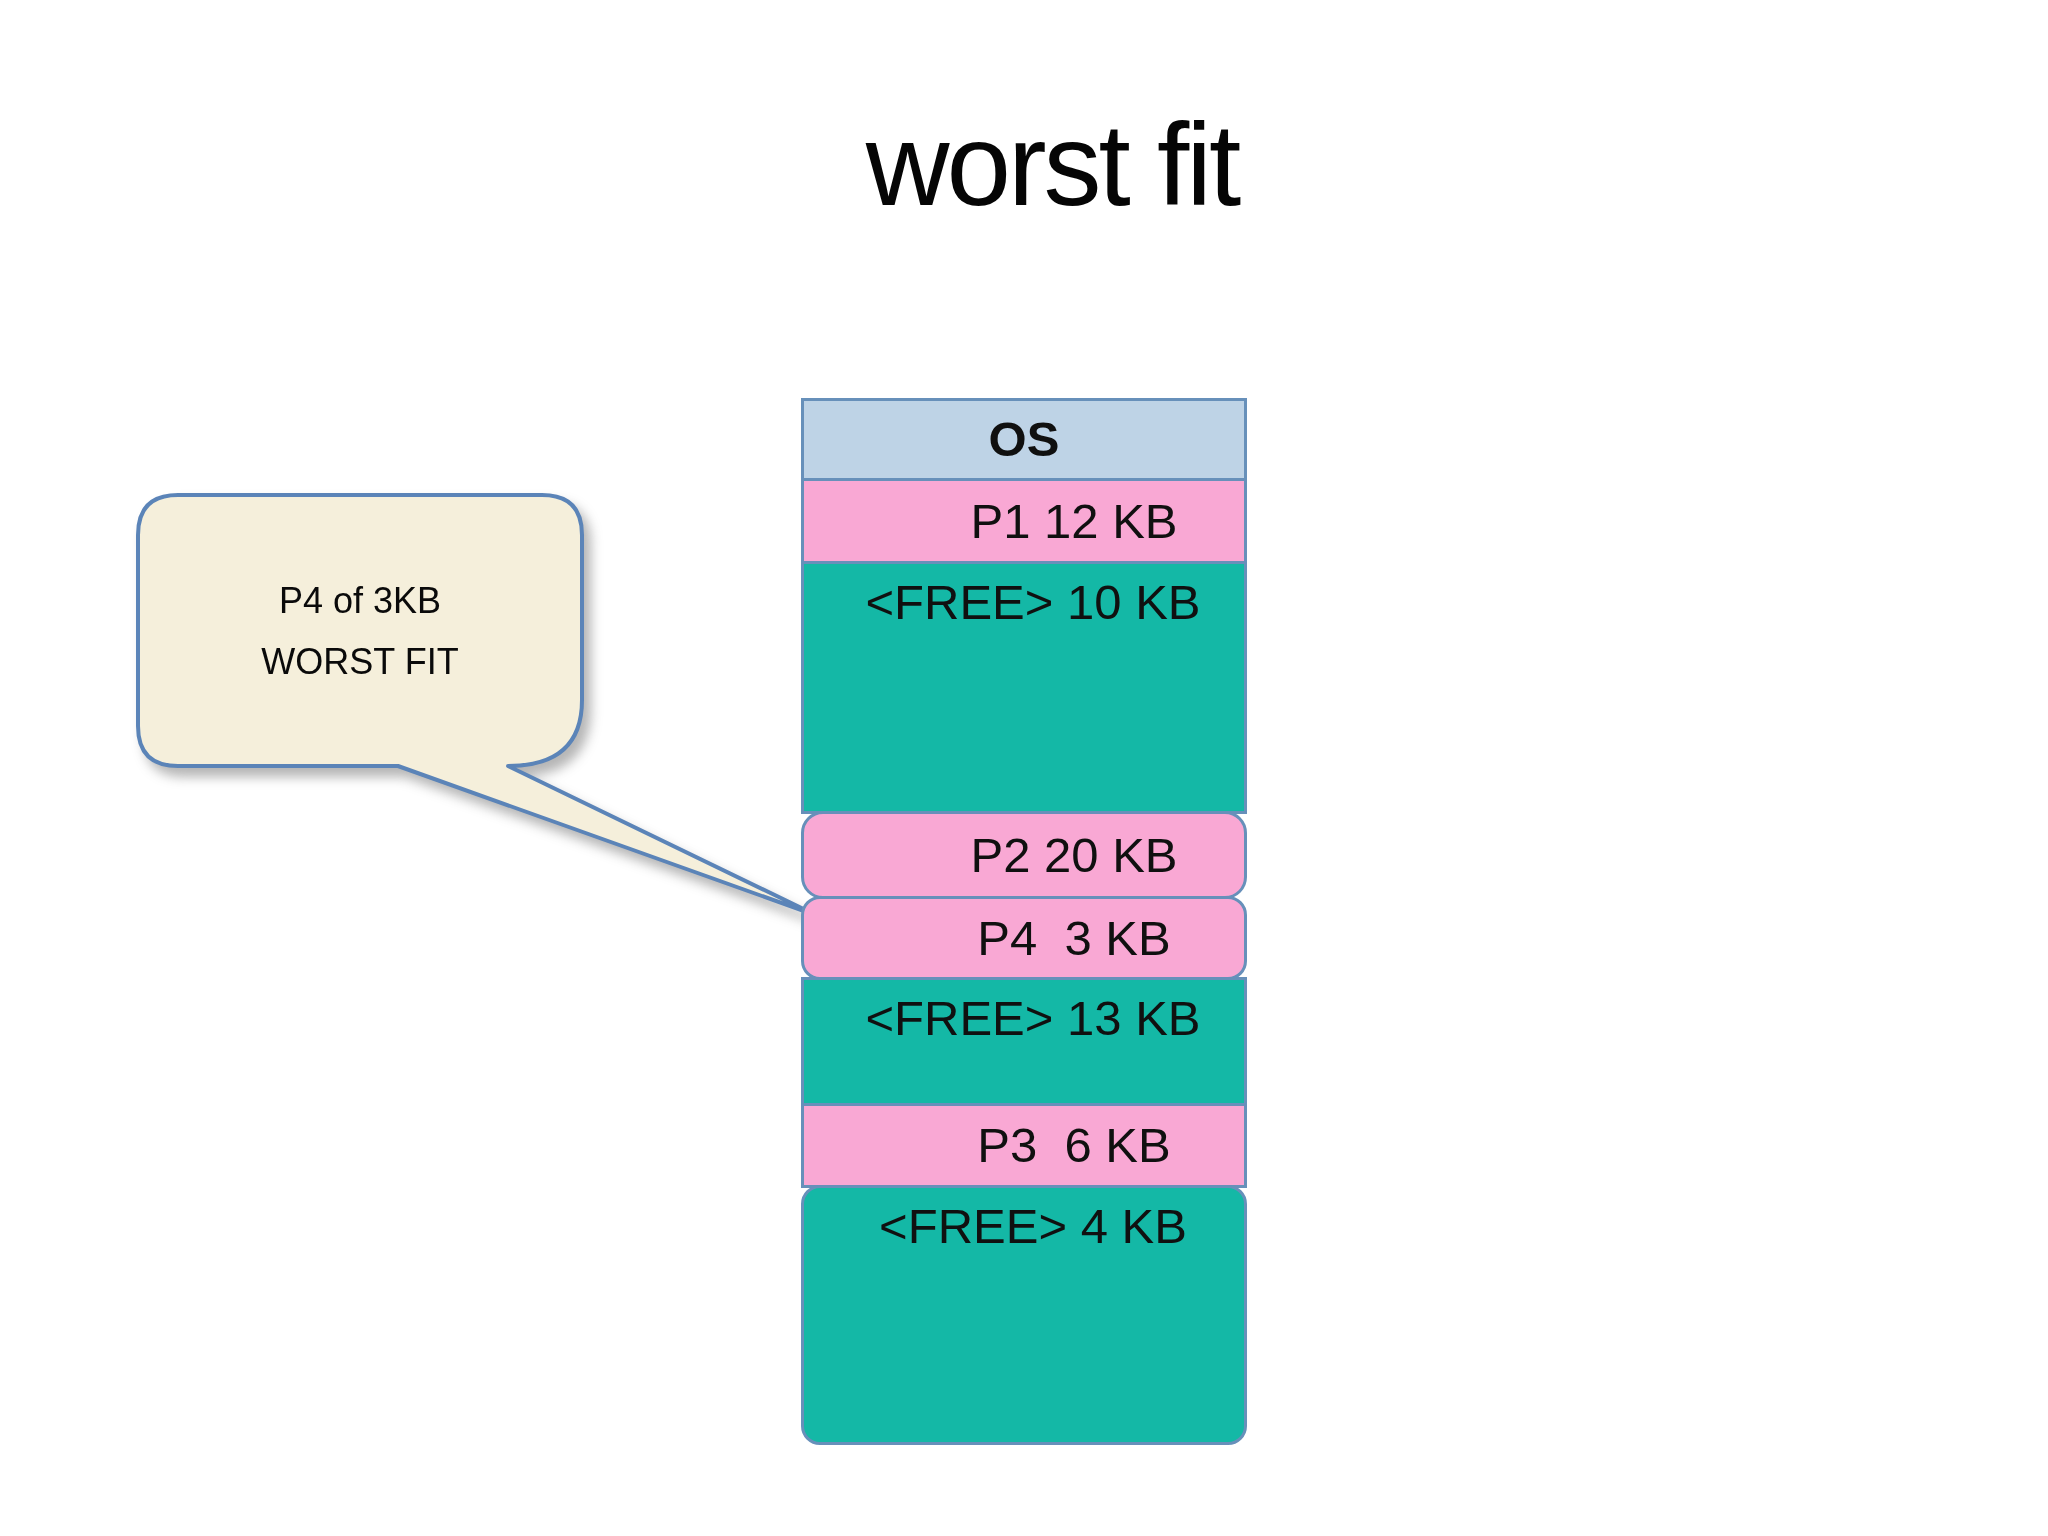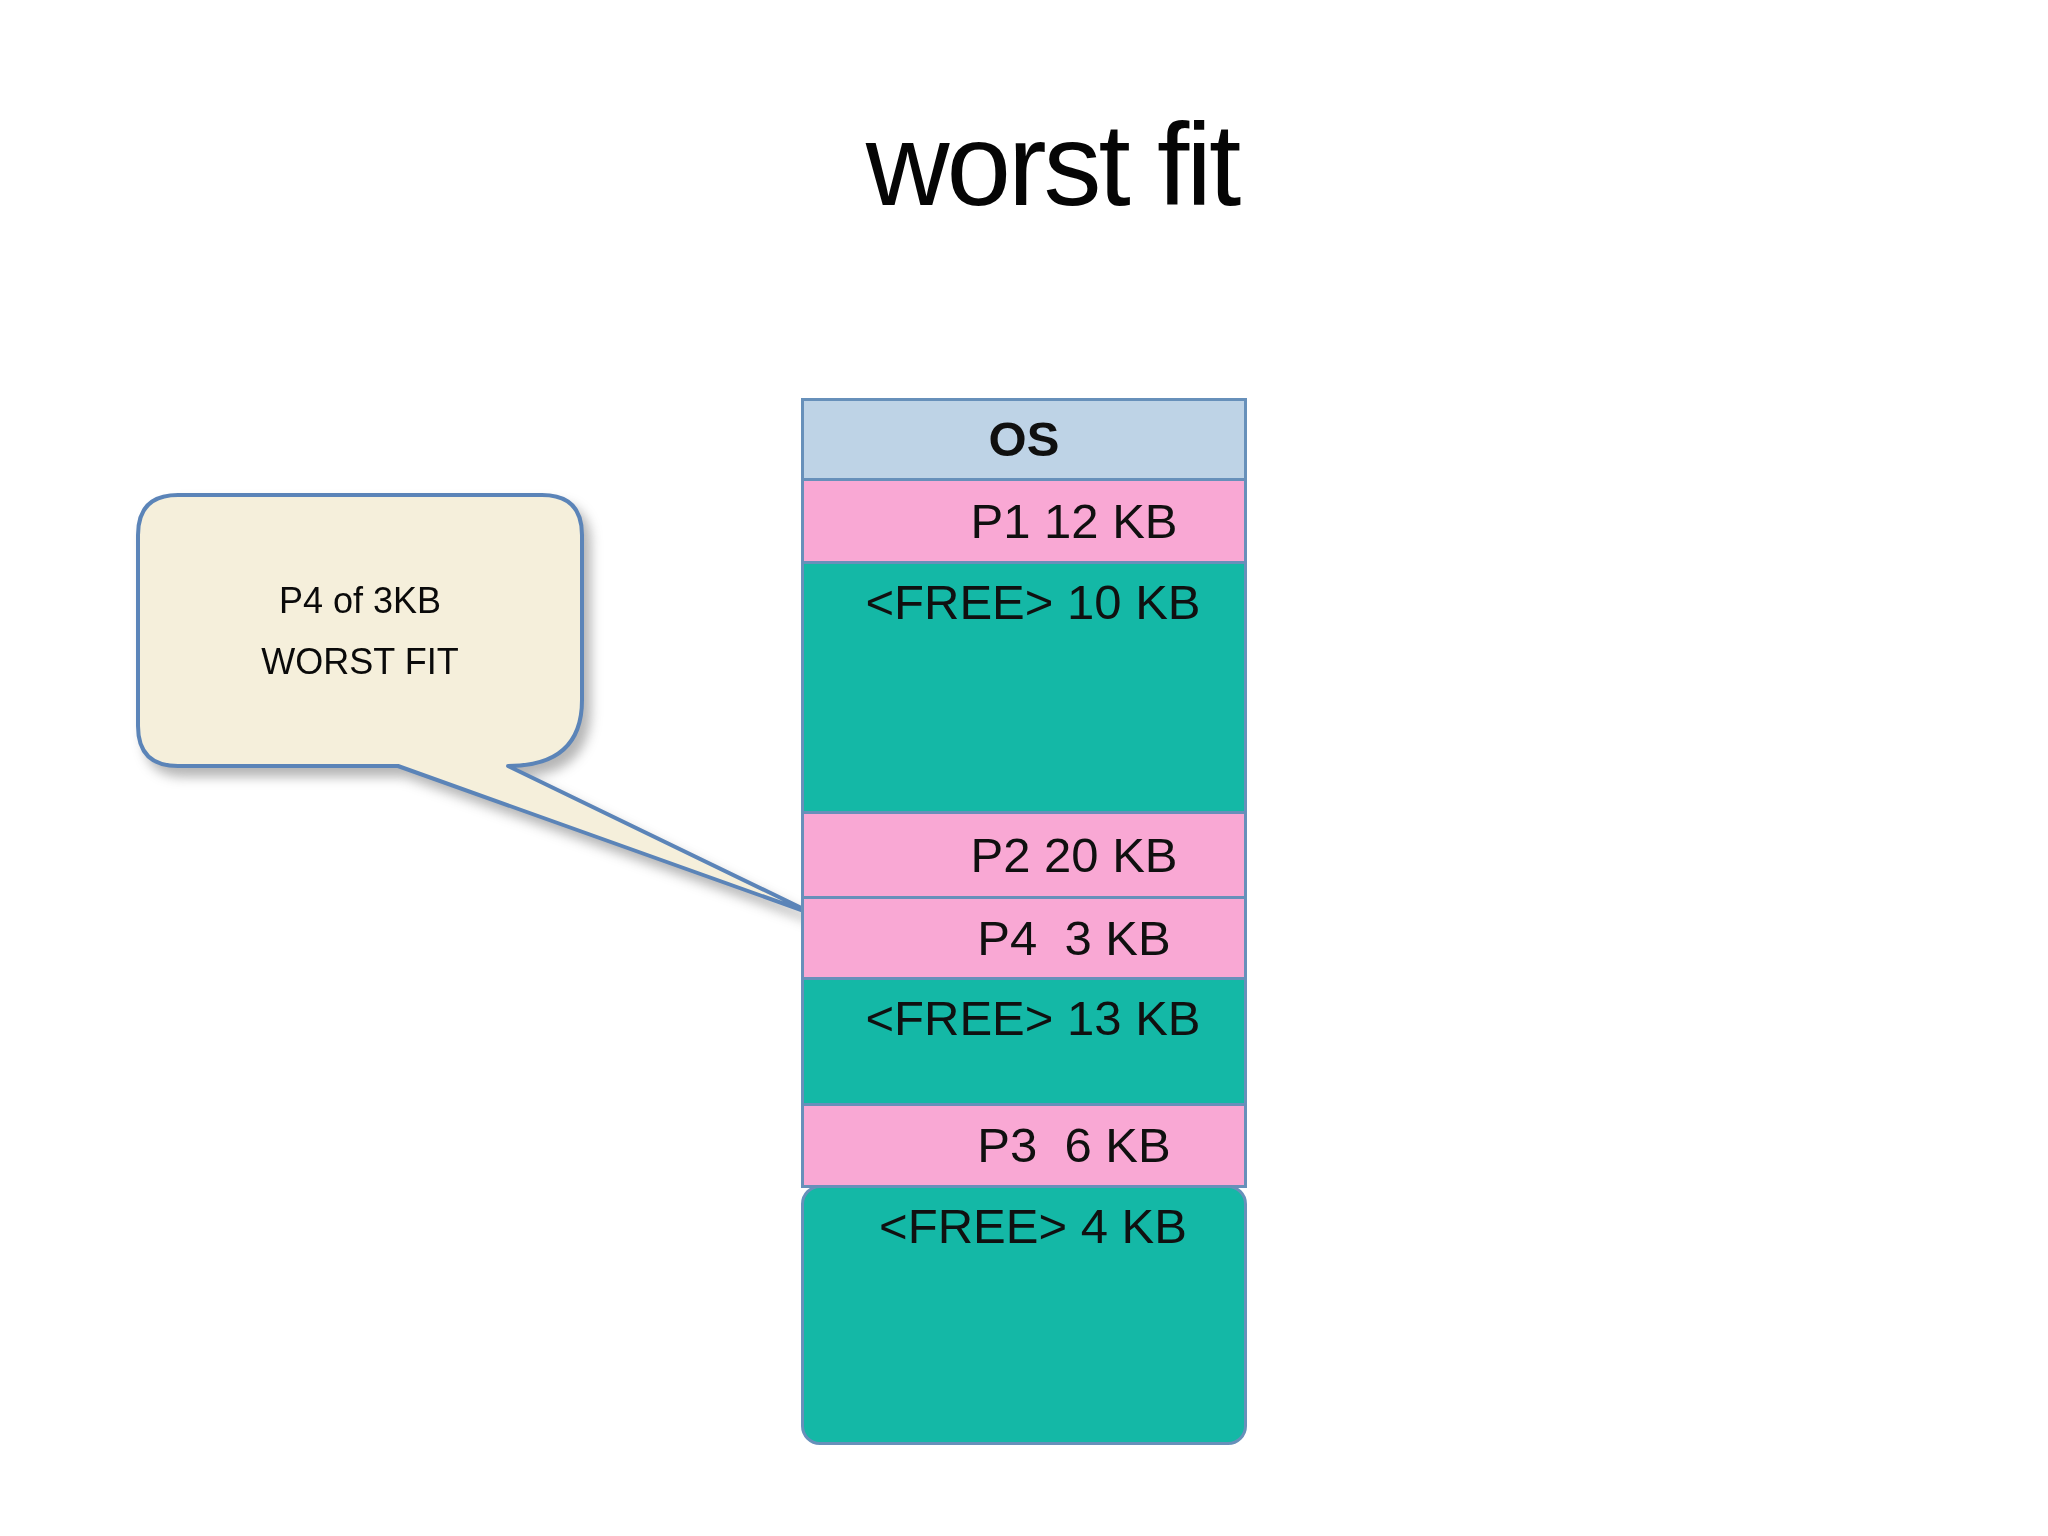--- a/index.html
+++ b/index.html
@@ -27,22 +27,22 @@
   .mem-row + .mem-row{margin-top:-3px;}
   .mem-row.proc{background:#f9a8d4;padding-left:100px;}
   .mem-row.free{
     background:#14b8a6;align-items:flex-start;
     padding-top:9px;padding-left:18px;
   }
   .mem-row.os{background:#bed3e6;font-weight:700;padding-left:0;margin-top:23px;}
   .h-os{height:83px;}
   .h-p1{height:86px;}
   .h-free10{height:253px;}
-  .h-p2{height:88px;}
-  .h-p4{height:84px;}
+  .h-p2{height:88px;border-radius:22px;}
+  .h-p4{height:84px;border-radius:19px;}
   .h-free13{height:129px;}
   .h-p3{height:85px;}
   .h-free4{height:260px;border-radius:19px;}
   
   .callout-svg{
     position:absolute;left:110px;top:460px;width:760px;height:520px;
     filter:drop-shadow(7px 9px 6px rgba(90,90,90,0.45));
   }
   .callout-text{
     position:absolute;left:138px;top:497px;width:444px;height:268px;

